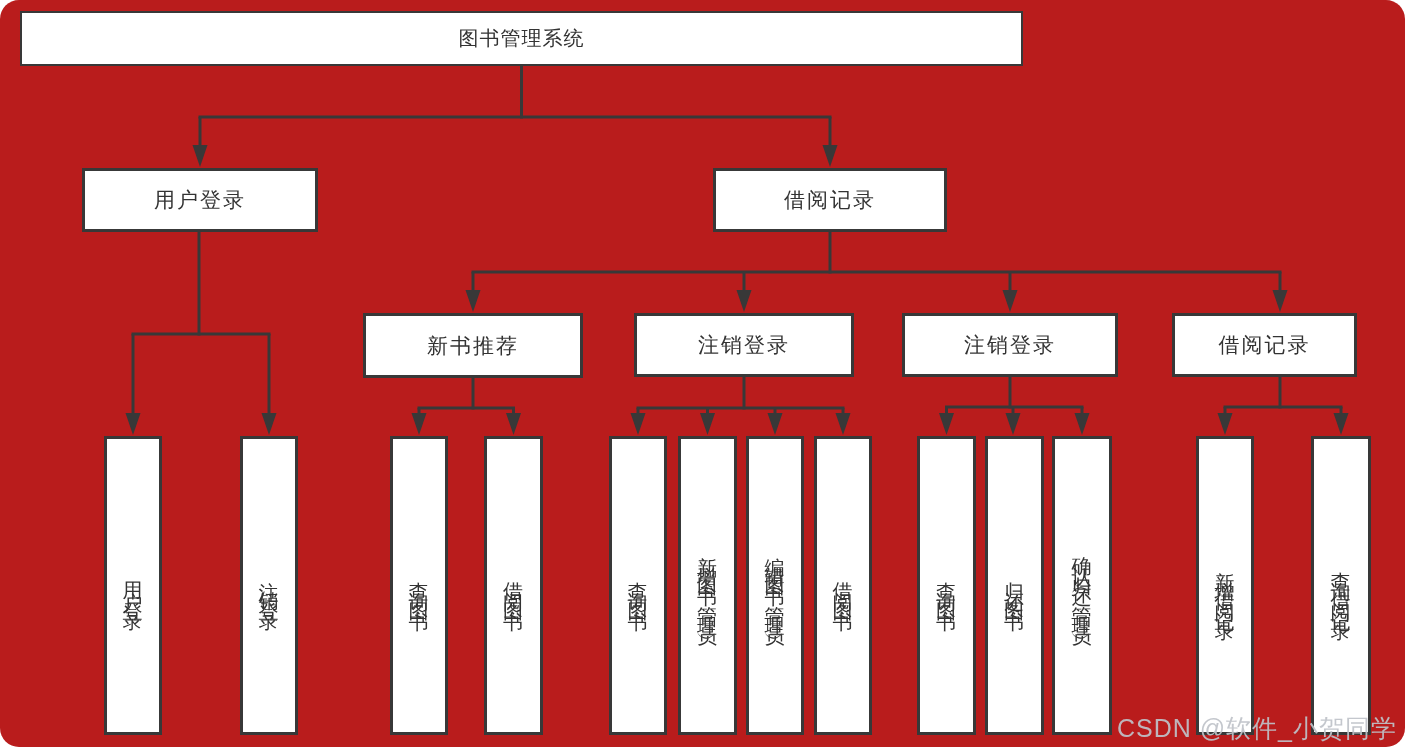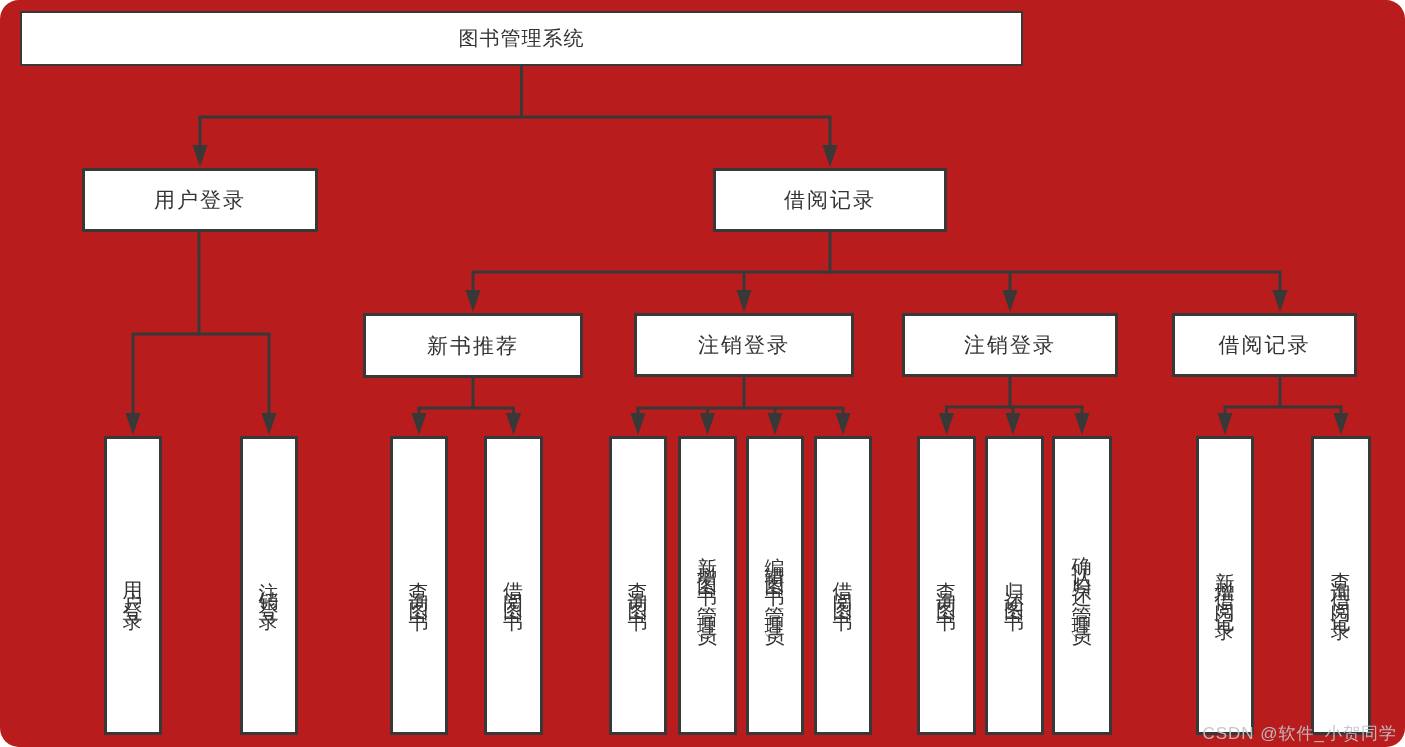--- a/index.html
+++ b/index.html
@@ -28,21 +28,21 @@
     writing-mode:vertical-rl;
     text-orientation:mixed;
     font-size:20px;
     line-height:1;
     letter-spacing:10px;
     white-space:nowrap;
   }
   .watermark{
     position:absolute;
     right:8px;bottom:2px;
-    font-size:17px;
+    font-size:25px;
     color:#bfc3c9;
     opacity:0.92;
     letter-spacing:1px;
     z-index:3;
     white-space:nowrap;
   }
 </style>
 </head>
 <body>
 

